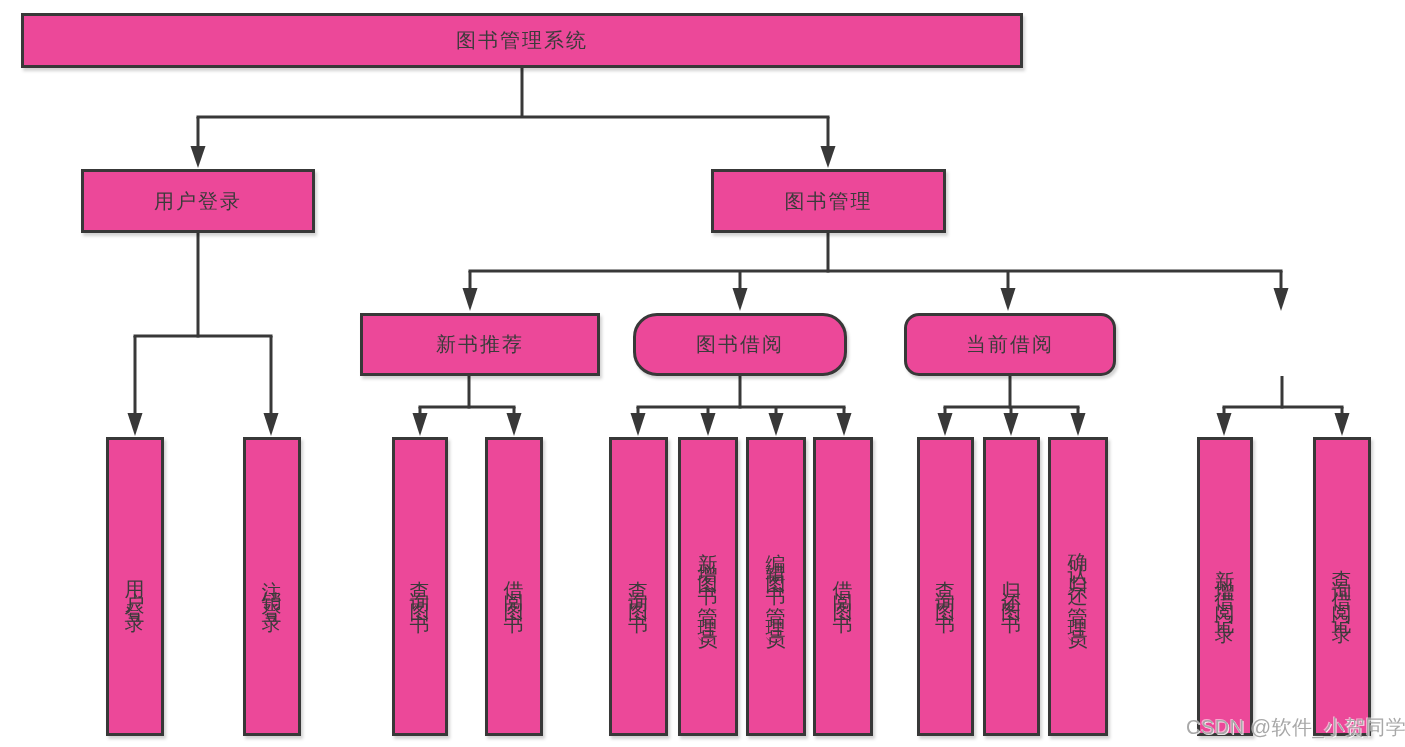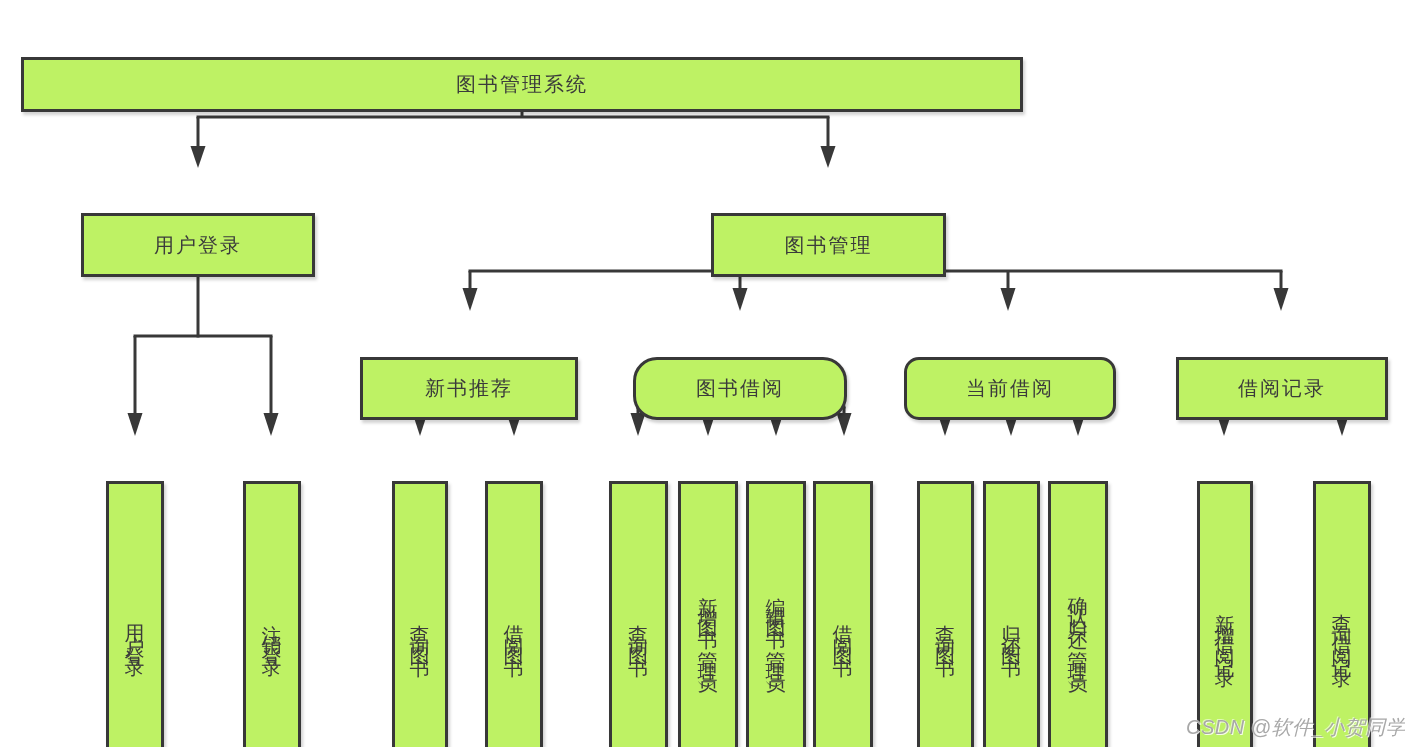--- a/index.html
+++ b/index.html
@@ -18,25 +18,25 @@
     color:var(--text);
   }
   .connectors{
     position:absolute;left:0;top:0;z-index:1;
   }
   .connectors path{stroke:var(--line);stroke-width:3;fill:none;}
   .connectors polygon{fill:var(--line);stroke:none;}
   .box{
     position:absolute;
     box-sizing:border-box;
-    background:#bef264;
+    background:#ec4899;
     border:3px solid var(--line);
     box-shadow:2px 3px 3px rgba(0,0,0,0.18);
     z-index:2;
-    display:flex;align-items:center;justify-content:center;margin-top:44px;
+    display:flex;align-items:center;justify-content:center;
   }
   .hnode{
     font-size:20px;
     letter-spacing:2px;
   }
   .leaf .vlabel{
     writing-mode:vertical-rl;
     text-orientation:mixed;
     font-size:20px;
     letter-spacing:11px;
@@ -45,21 +45,20 @@
   }
   .watermark{
     position:absolute;
     left:1186px;top:714px;
     z-index:5;
     font-size:20px;
     letter-spacing:0.5px;
     color:var(--watermark);
     text-shadow:1px 1px 0 rgba(255,255,255,0.85), -1px -1px 0 rgba(255,255,255,0.55);
     white-space:nowrap;
-    font-style:italic;
   }
 </style>
 </head>
 <body>
 
 <div class="canvas">
 
   <svg class="connectors" width="1405" height="747" viewBox="0 0 1405 747" aria-hidden="true">
 
     <path d="M522 68 V117"></path>
@@ -126,31 +125,28 @@
     <span>图书管理系统</span>
   </div>
 
   <div class="box hnode" style="left:81px;top:169px;width:234px;height:64px;">
     <span>用户登录</span>
   </div>
   <div class="box hnode" style="left:711px;top:169px;width:235px;height:64px;">
     <span>图书管理</span>
   </div>
 
-  <div class="box hnode" style="left:360px;top:313px;width:218px;height:63px;">
+  <div class="box hnode" style="left:360px;top:313px;width:240px;height:63px;">
     <span>新书推荐</span>
   </div>
   <div class="box hnode" style="left:633px;top:313px;width:214px;height:63px;border-radius:24px;">
     <span>图书借阅</span>
   </div>
   <div class="box hnode" style="left:904px;top:313px;width:212px;height:63px;border-radius:15px;">
     <span>当前借阅</span>
-  </div>
-  <div class="box hnode" style="left:1176px;top:313px;width:212px;height:63px;">
-    <span>借阅记录</span>
   </div>
 
   <div class="box leaf" style="left:106px;top:437px;width:58px;height:299px;">
     <span class="vlabel">用户登录</span>
   </div>
   <div class="box leaf" style="left:243px;top:437px;width:58px;height:299px;">
     <span class="vlabel">注销登录</span>
   </div>
 
   <div class="box leaf" style="left:392px;top:437px;width:56px;height:299px;">

